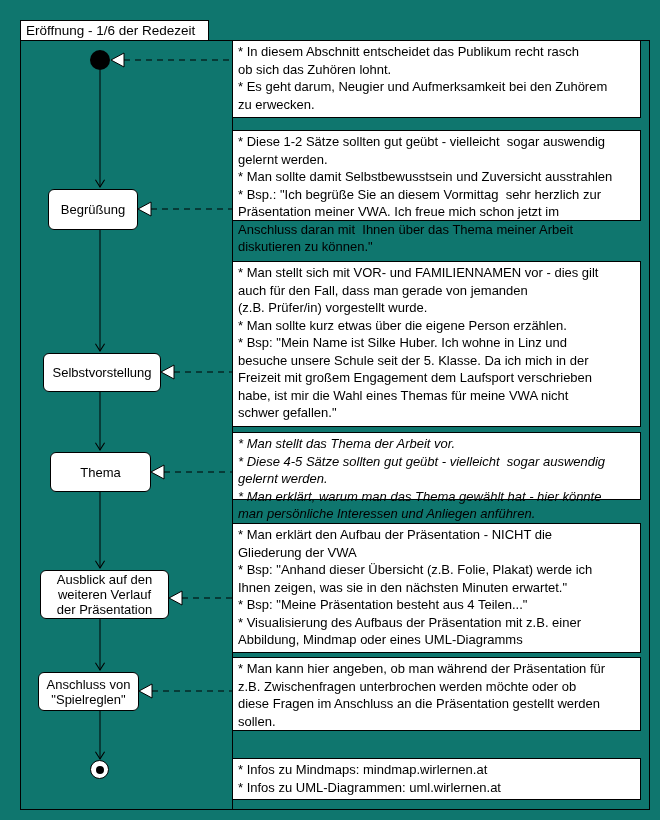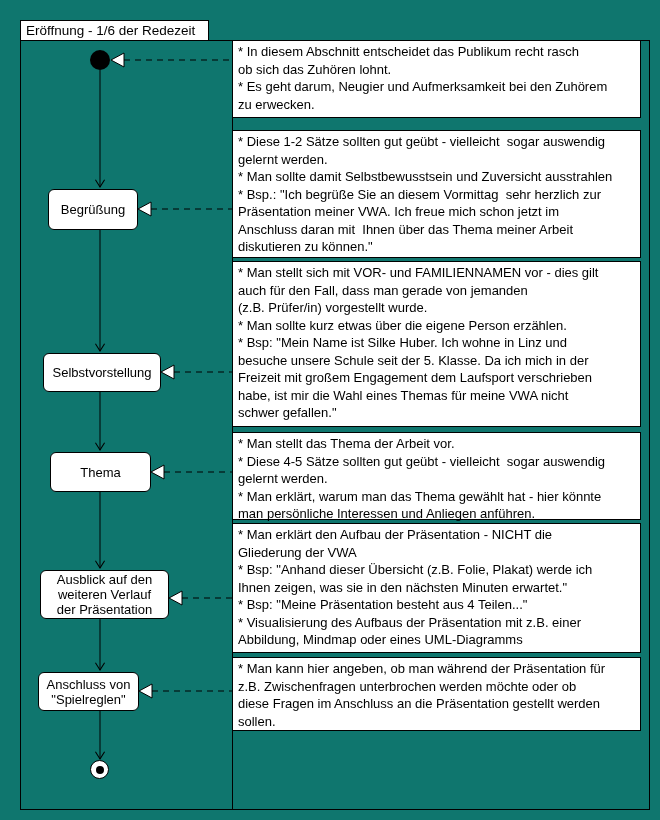--- a/index.html
+++ b/index.html
@@ -11,23 +11,23 @@
   .divider{position:absolute;left:232px;top:40px;width:1px;height:770px;background:#000;}
 
   .title-box{position:absolute;left:20px;top:20px;width:189px;height:21px;
              border:1px solid #000;box-sizing:border-box;background:#fff;
              font-size:13.5px;line-height:18px;padding:1px 0 0 5px;z-index:3;}
 
   .note{position:absolute;left:232px;width:409px;border:1.5px solid #000;
         box-sizing:border-box;background:#fff;font-size:13px;line-height:17.5px;
         padding:2px 3px 0 5px;white-space:pre-wrap;z-index:2;}
   .note1{top:40px;height:78px;}
-  .note2{top:130px;height:128px;}
+  .note2{top:130px;height:91px;}
   .note3{top:261px;height:166px;}
-  .note4{top:432px;height:88px;}
+  .note4{top:432px;height:68px;font-style:italic;}
   .note5{top:523px;height:130px;}
   .note6{top:657px;height:74px;}
   .note7{top:758px;height:42px;}
 
   .anode{position:absolute;border:1px solid #000;border-radius:6px;
          box-sizing:border-box;background:#fff;display:flex;align-items:center;
          justify-content:center;text-align:center;font-size:13px;line-height:15px;
          white-space:pre-line;z-index:2;}
   .node-begruessung{left:48px;top:189px;width:90px;height:41px;}
   .node-selbst{left:43px;top:353px;width:118px;height:39px;}
@@ -132,14 +132,16 @@
 Gliederung der VWA
 * Bsp: "Anhand dieser Übersicht (z.B. Folie, Plakat) werde ich
 Ihnen zeigen, was sie in den nächsten Minuten erwartet."
 * Bsp: "Meine Präsentation besteht aus 4 Teilen..."
 * Visualisierung des Aufbaus der Präsentation mit z.B. einer
 Abbildung, Mindmap oder eines UML-Diagramms</div>
   <div class="note note6">* Man kann hier angeben, ob man während der Präsentation für
 z.B. Zwischenfragen unterbrochen werden möchte oder ob
 diese Fragen im Anschluss an die Präsentation gestellt werden
 sollen.</div>
+  <div class="note note7">* Infos zu Mindmaps: mindmap.wirlernen.at
+* Infos zu UML-Diagrammen: uml.wirlernen.at</div>
 
 </div>
 
 </body></html>

